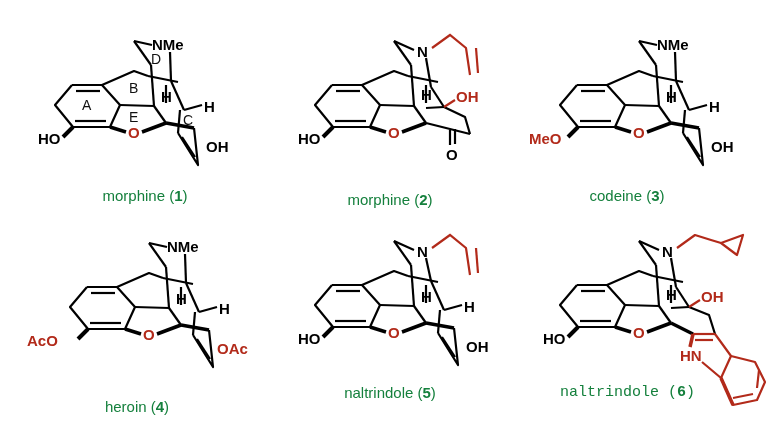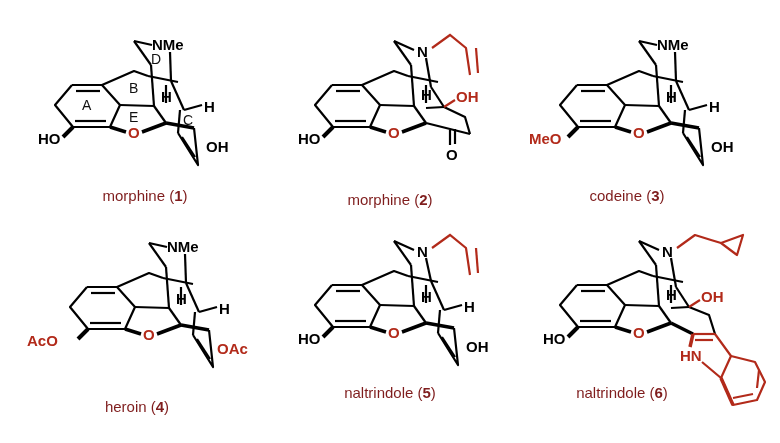--- a/index.html
+++ b/index.html
@@ -1,19 +1,19 @@
 <!DOCTYPE html>
 <html><head>
 <meta charset="utf-8">
 <style>
   html, body { margin:0; padding:0; background:#ffffff; }
   body { width:780px; height:443px; position:relative; overflow:hidden; font-family:"Liberation Sans", sans-serif; }
   .mol { position:absolute; }
   .mol svg { display:block; overflow:visible; }
-  .caption { position:absolute; font-size:15px; color:#7f1d1d; white-space:nowrap; text-align:center; }
+  .caption { position:absolute; font-size:15px; color:#15803d; white-space:nowrap; text-align:center; }
   .caption b { font-weight:bold; }
   svg text { font-family:"Liberation Sans", sans-serif; font-weight:bold; font-size:15px; }
   svg text.ring { font-weight:normal; font-size:14px; fill:#111; }
 </style>
 </head>
 <body>
 
 <div class="mol" style="left:30px;top:30px;">
   <svg width="230" height="150" viewBox="0 0 230 150">
     <g stroke="#000" stroke-width="2.2" fill="none" stroke-linejoin="round">
@@ -255,15 +255,15 @@
       <line x1="186" y1="148" x2="198" y2="175" stroke-width="3.5"></line>
     </g>
     <text x="127" y="27" fill="#000">N</text>
     <text x="131" y="70" fill="#000">H</text>
     <text x="166" y="72" fill="#b22a1a">OH</text>
     <text x="98" y="108" fill="#b22a1a">O</text>
     <text x="8" y="114" fill="#000">HO</text>
     <text x="145" y="131" fill="#b22a1a">HN</text>
   </svg>
 </div>
-<div class="caption" style="left:560px;top:384px;width:124px;">
+<div class="caption" style="left:560px;top:384px;width:124px;font-family:Liberation Mono, monospace;">
   <span>naltrindole</span> (<b>6</b>)
 </div>
 
 </body></html>

